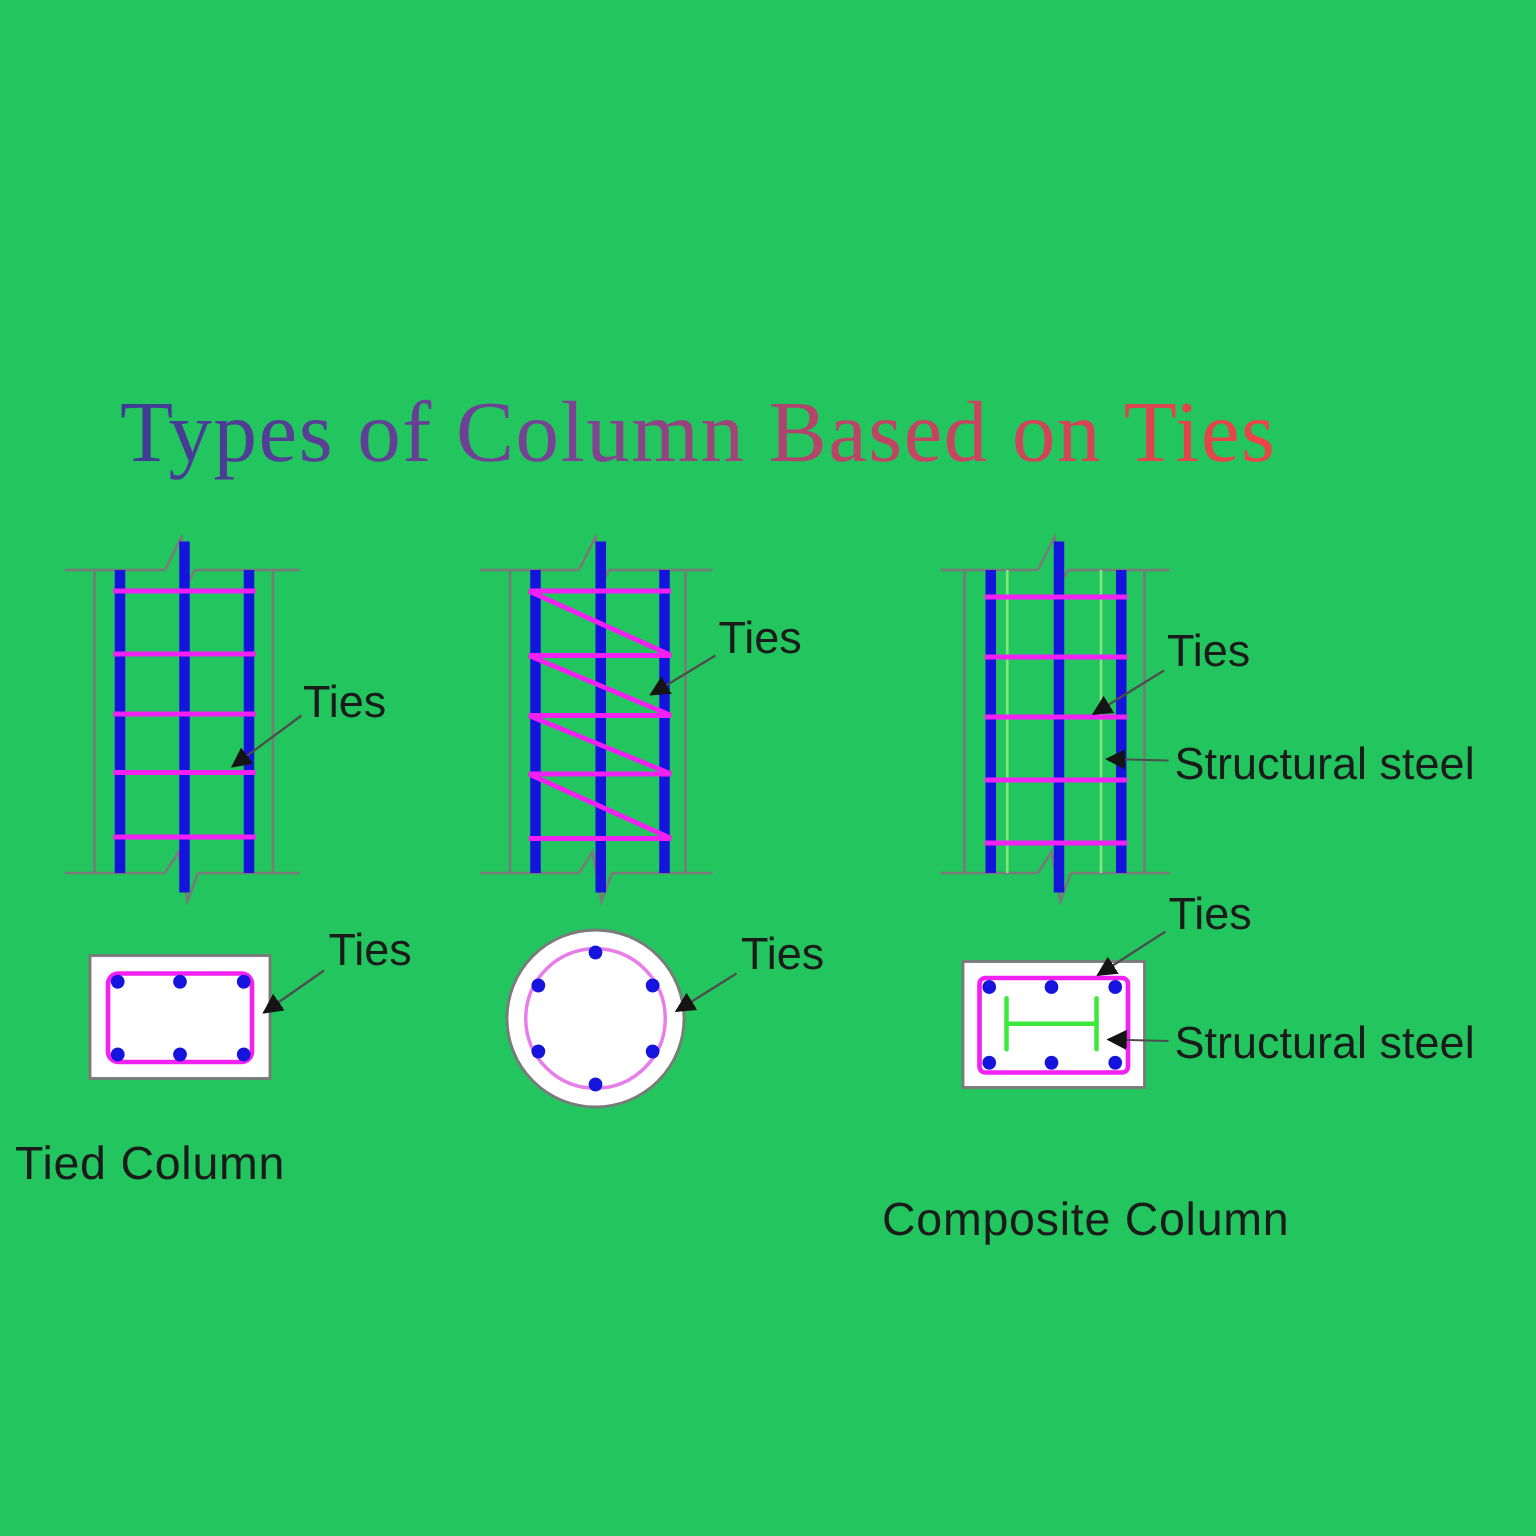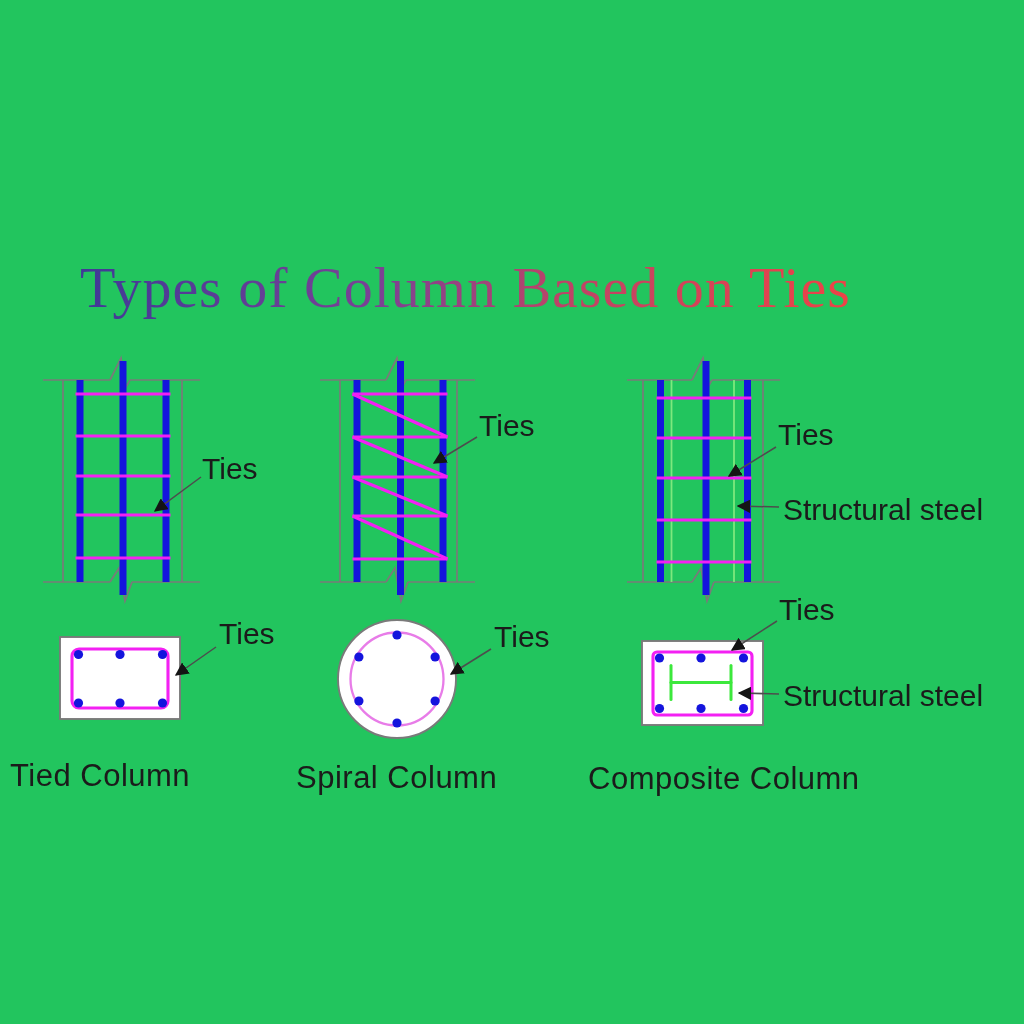--- a/index.html
+++ b/index.html
@@ -195,16 +195,15 @@
   <div class="anno" style="left:202px;top:453px;">Ties</div>
   <div class="anno" style="left:479px;top:410px;">Ties</div>
   <div class="anno" style="left:778px;top:419px;">Ties</div>
   <div class="anno" style="left:783px;top:494px;">Structural steel</div>
   <div class="anno" style="left:219px;top:618px;">Ties</div>
   <div class="anno" style="left:494px;top:621px;">Ties</div>
   <div class="anno" style="left:779px;top:594px;">Ties</div>
   <div class="anno" style="left:783px;top:680px;">Structural steel</div>
 
   <div class="caption" style="left:10px;top:760px;">Tied Column</div>
-  <div class="caption" style="left:296px;top:762px;">Spiral Column</div>
-  <div class="caption" style="left:588px;top:763px;">Composite Column</div>
+  <div class="caption" style="left:588px;top:797px;">Composite Column</div>
 
 </div>
 
 </body></html>

